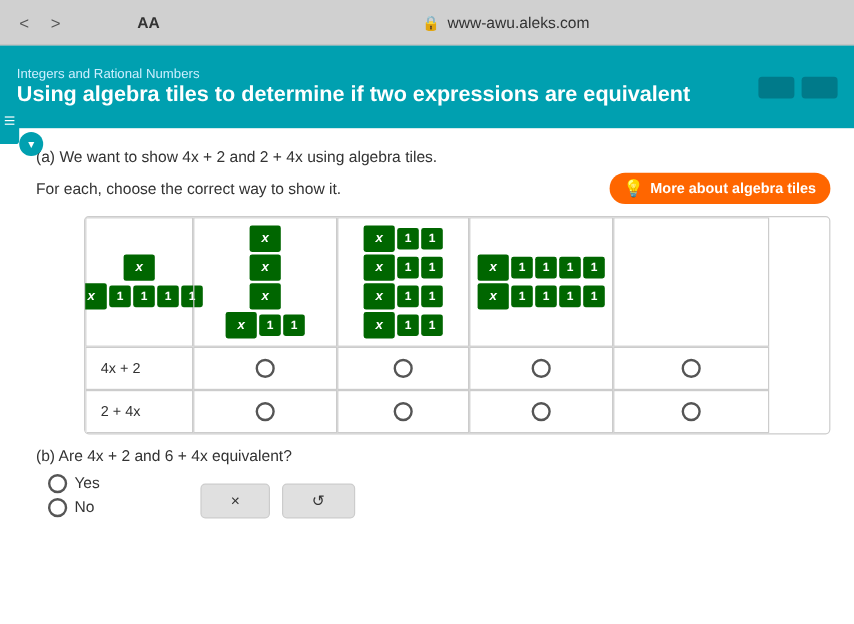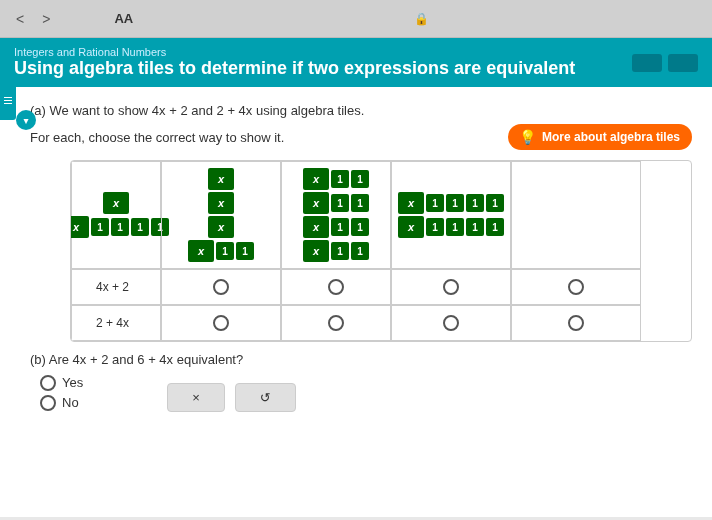--- a/index.html
+++ b/index.html
@@ -44,21 +44,21 @@
       display: flex;
       align-items: center;
       justify-content: center;
       gap: 6px;
     }
     .lock-icon { font-size: 12px; }
 
     
     .header {
       background: #00a0b0;
-      padding: 8px 14px;
+      padding: 18px 14px;
       display: flex;
       align-items: center;
       justify-content: space-between;
     }
     .header-left { }
     .header-topic {
       font-size: 11px;
       color: #cceeff;
     }
     .header-title {
@@ -188,21 +188,21 @@
       justify-content: center;
       padding: 6px 4px;
       min-height: 80px;
     }
     .tile-cell.label-cell {
       background: white;
       font-size: 12px;
       color: #333;
       min-height: 36px;
       justify-content: flex-start;
-      padding-left: 24px;
+      padding-left: 12px;
     }
     .tile-cell.radio-cell {
       min-height: 36px;
     }
 
     
     .tile-arrangement {
       display: flex;
       flex-direction: column;
       align-items: center;
@@ -291,20 +291,21 @@
   </style>
 </head>
 <body>
 
 <div class="browser-bar">
   <button class="nav-btn">&lt;</button>
   <button class="nav-btn">&gt;</button>
   <span class="aa-label">AA</span>
   <div class="url-bar">
     <span class="lock-icon">🔒</span>
+    <span>www-awu.aleks.com</span>
   </div>
 </div>
 
 <div class="header">
   <div class="header-left">
     <div class="header-topic">Integers and Rational Numbers</div>
     <div class="header-title">Using algebra tiles to determine if two expressions are equivalent</div>
   </div>
   <div class="header-right">
     <div class="header-rect"></div>

